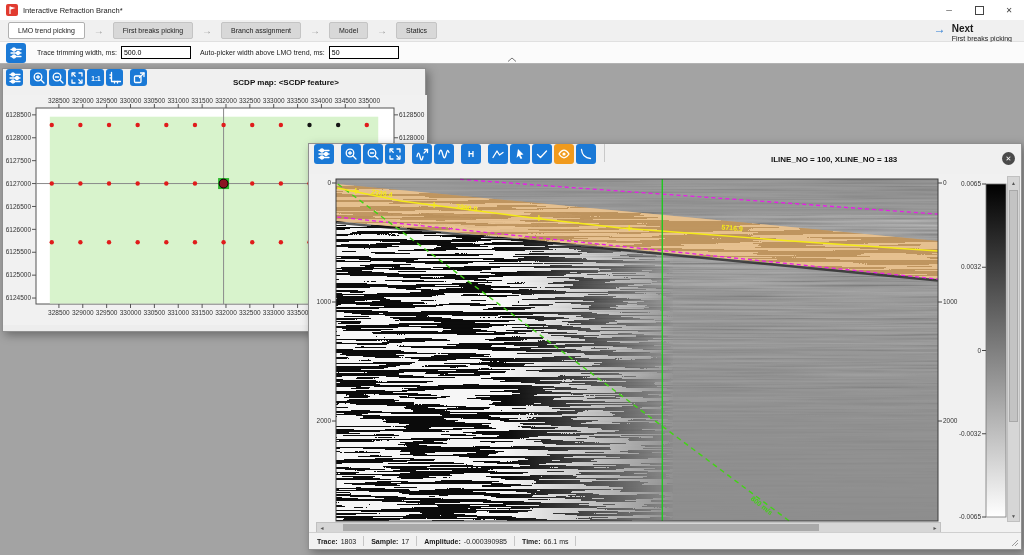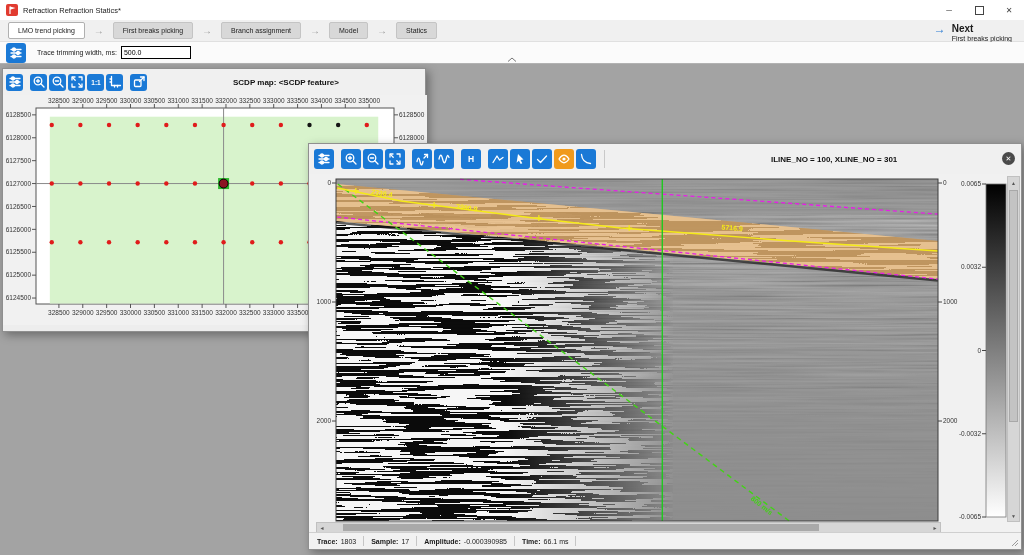--- a/index.html
+++ b/index.html
@@ -30,21 +30,21 @@
   .pfield{display:flex;align-items:center;margin-left:9px}
   .pfield label{margin-right:4px;white-space:nowrap}
   .pfield input{width:70px;height:13px;border:1px solid #000000;font-size:7px;padding:0 2px;font-family:"Liberation Sans",sans-serif;box-sizing:border-box}
   .collapse{position:absolute;left:50%;transform:translateX(-50%);bottom:0;color:#777}
 
   
   .workspace{position:absolute;top:64px;left:0;width:1024px;height:491px;background:#a3a3a3}
   .window{position:absolute;background:#f1f1f1;border:1px solid #8f8f8f;box-shadow:3px 3px 9px rgba(0,0,0,.35);box-sizing:border-box}
   .map-window{left:2px;top:4px;width:424px;height:264px;z-index:1}
   .seis-window{left:308px;top:79px;width:714px;height:407px;z-index:2}
-  .win-toolbar{position:relative;display:flex;align-items:center;background:#f0f0f0}
+  .win-toolbar{position:relative;display:flex;background:#f0f0f0}
   .map-window .win-toolbar{height:26px;padding-left:3px}
   .seis-window .win-toolbar{height:30px;padding-left:5px}
   .win-title{position:absolute;font-size:8px;font-weight:bold;color:#111;white-space:nowrap}
   .map-window .win-title{left:230px;top:9px}
   .seis-window .win-title{left:462px;top:11px}
   .tbtn{background:#1a79d6;border-radius:3px;display:flex;align-items:center;justify-content:center;margin-right:2px;flex:none}
   .tbtn.orange{background:#f09a1c}
   .tbtn svg{stroke:#fff;stroke-width:1.3;fill:none;stroke-linecap:round;stroke-linejoin:round}
   .close-btn{position:absolute;right:6px;top:8px;width:13px;height:13px;border-radius:50%;background:#4a4a4a;color:#fff;font-size:7px;display:flex;align-items:center;justify-content:center}
   .win-footer{position:absolute;bottom:0;left:0;right:0;height:6px;background:#ededed}
@@ -67,21 +67,21 @@
 </head>
 <body>
 
 <div class="titlebar">
   <div class="app-icon">
     <svg width="10" height="10" viewBox="0 0 10 10">
       <path d="M3 9V1.5" stroke="#fff" stroke-width="1.2" fill="none"></path>
       <path d="M3 1.5L8.5 3L3 4.8Z" fill="#fff"></path>
     </svg>
   </div>
-  <span class="title-text">Refraction Refraction Statics*</span>
+  <span class="title-text">Interactive Refraction Branch*</span>
   <div class="win-controls">
     <div class="wc">
         <span>─</span>
       </div>
     <div class="wc">
         <span class="maxbox"></span>
       </div>
     <div class="wc">
         <span>✕</span>
       </div>
@@ -124,20 +124,24 @@
         <line x1="2" y1="7" x2="12" y2="7"></line>
         <line x1="2" y1="10.5" x2="12" y2="10.5"></line>
       <circle cx="5" cy="3.5" r="1.5" fill="#fff"></circle>
         <circle cx="9" cy="7" r="1.5" fill="#fff"></circle>
         <circle cx="5" cy="10.5" r="1.5" fill="#fff"></circle>
     </svg>
   </div>
   <div class="pfield">
     <label>Trace trimming width, ms:</label>
     <input value="500.0" style="">
+  </div>
+  <div class="pfield">
+    <label>Auto-picker width above LMO trend, ms:</label>
+    <input value="50" style="">
   </div>
   <div class="collapse">
     <svg width="10" height="5" viewBox="0 0 10 5">
         <path d="M1 4.5L5 1l4 3.5" stroke="#777" fill="none" stroke-width="1"></path>
       </svg>
   </div>
 </div>
 
 <div class="workspace">
 
@@ -418,21 +422,21 @@
               <circle cx="7" cy="7" r="1.6" fill="#fff" stroke="none"></circle>
             </svg>
           </div>
           <div class="tbtn" style="width: 20px; height: 20px;">
             <svg width="14" height="14" viewBox="0 0 14 14">
               <path d="M2.5 2.5c.5 5.5 3.5 8.5 9 9"></path>
             </svg>
           </div>
         </div>
       <div style="width:1px;height:18px;background:#c9c9c9;margin-left:6px"></div>
-      <div class="win-title">ILINE_NO = 100, XLINE_NO = 301</div>
+      <div class="win-title">ILINE_NO = 100, XLINE_NO = 183</div>
       <div class="close-btn">
           <span>✕</span>
         </div>
     </div>
     <svg id="seis-svg" class="seis-plot" width="699" height="348">
       <defs>
         <filter id="fZebra" x="-2%" y="-2%" width="104%" height="104%">
           <feTurbulence type="fractalNoise" baseFrequency="0.011 0.26" numOctaves="2" seed="8"></feTurbulence>
           <feColorMatrix type="saturate" values="0"></feColorMatrix>
           <feComponentTransfer>

